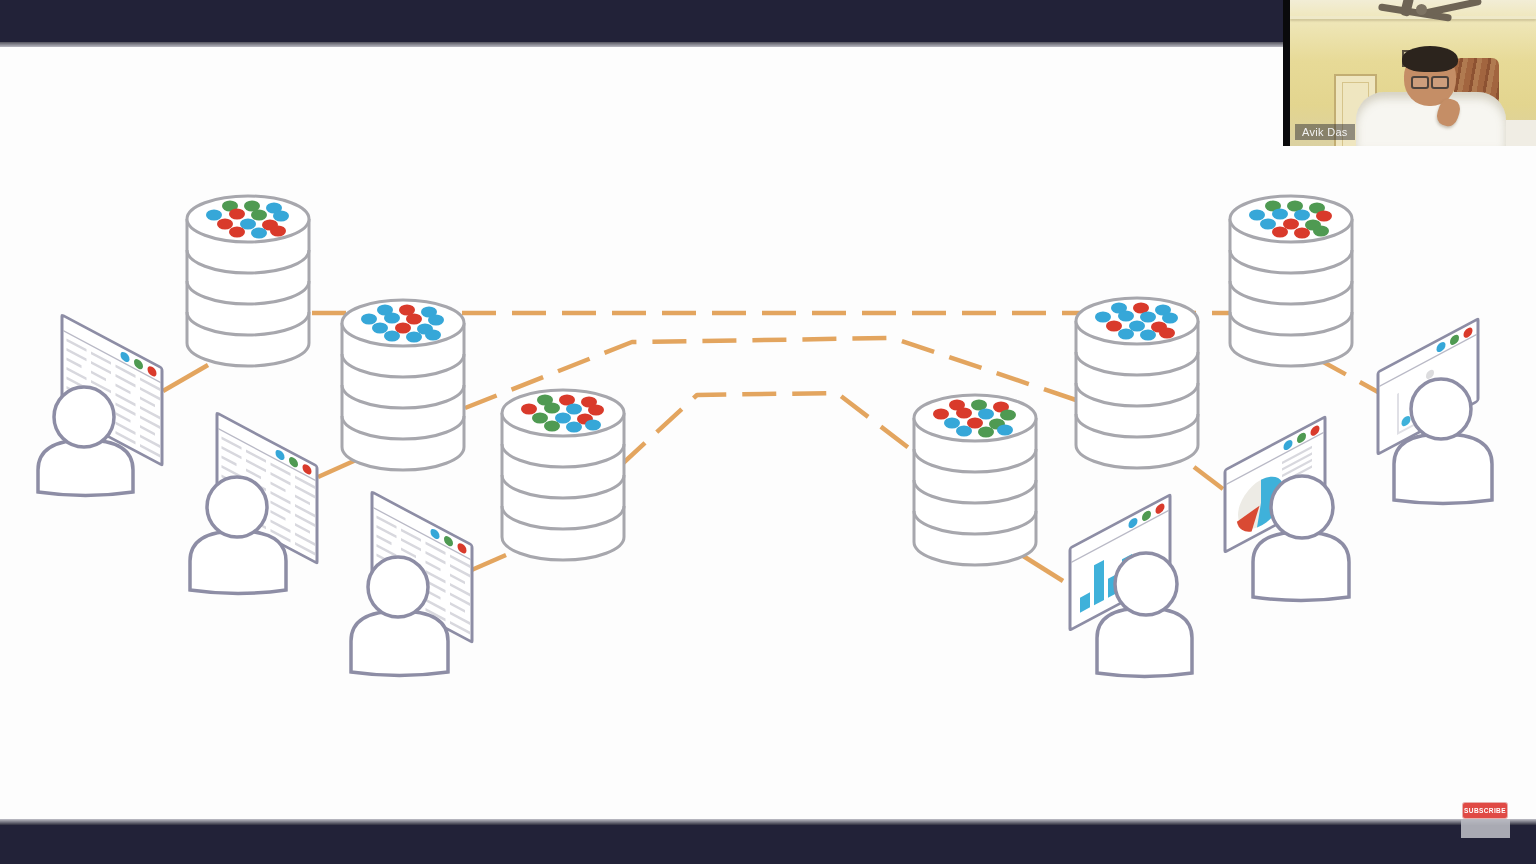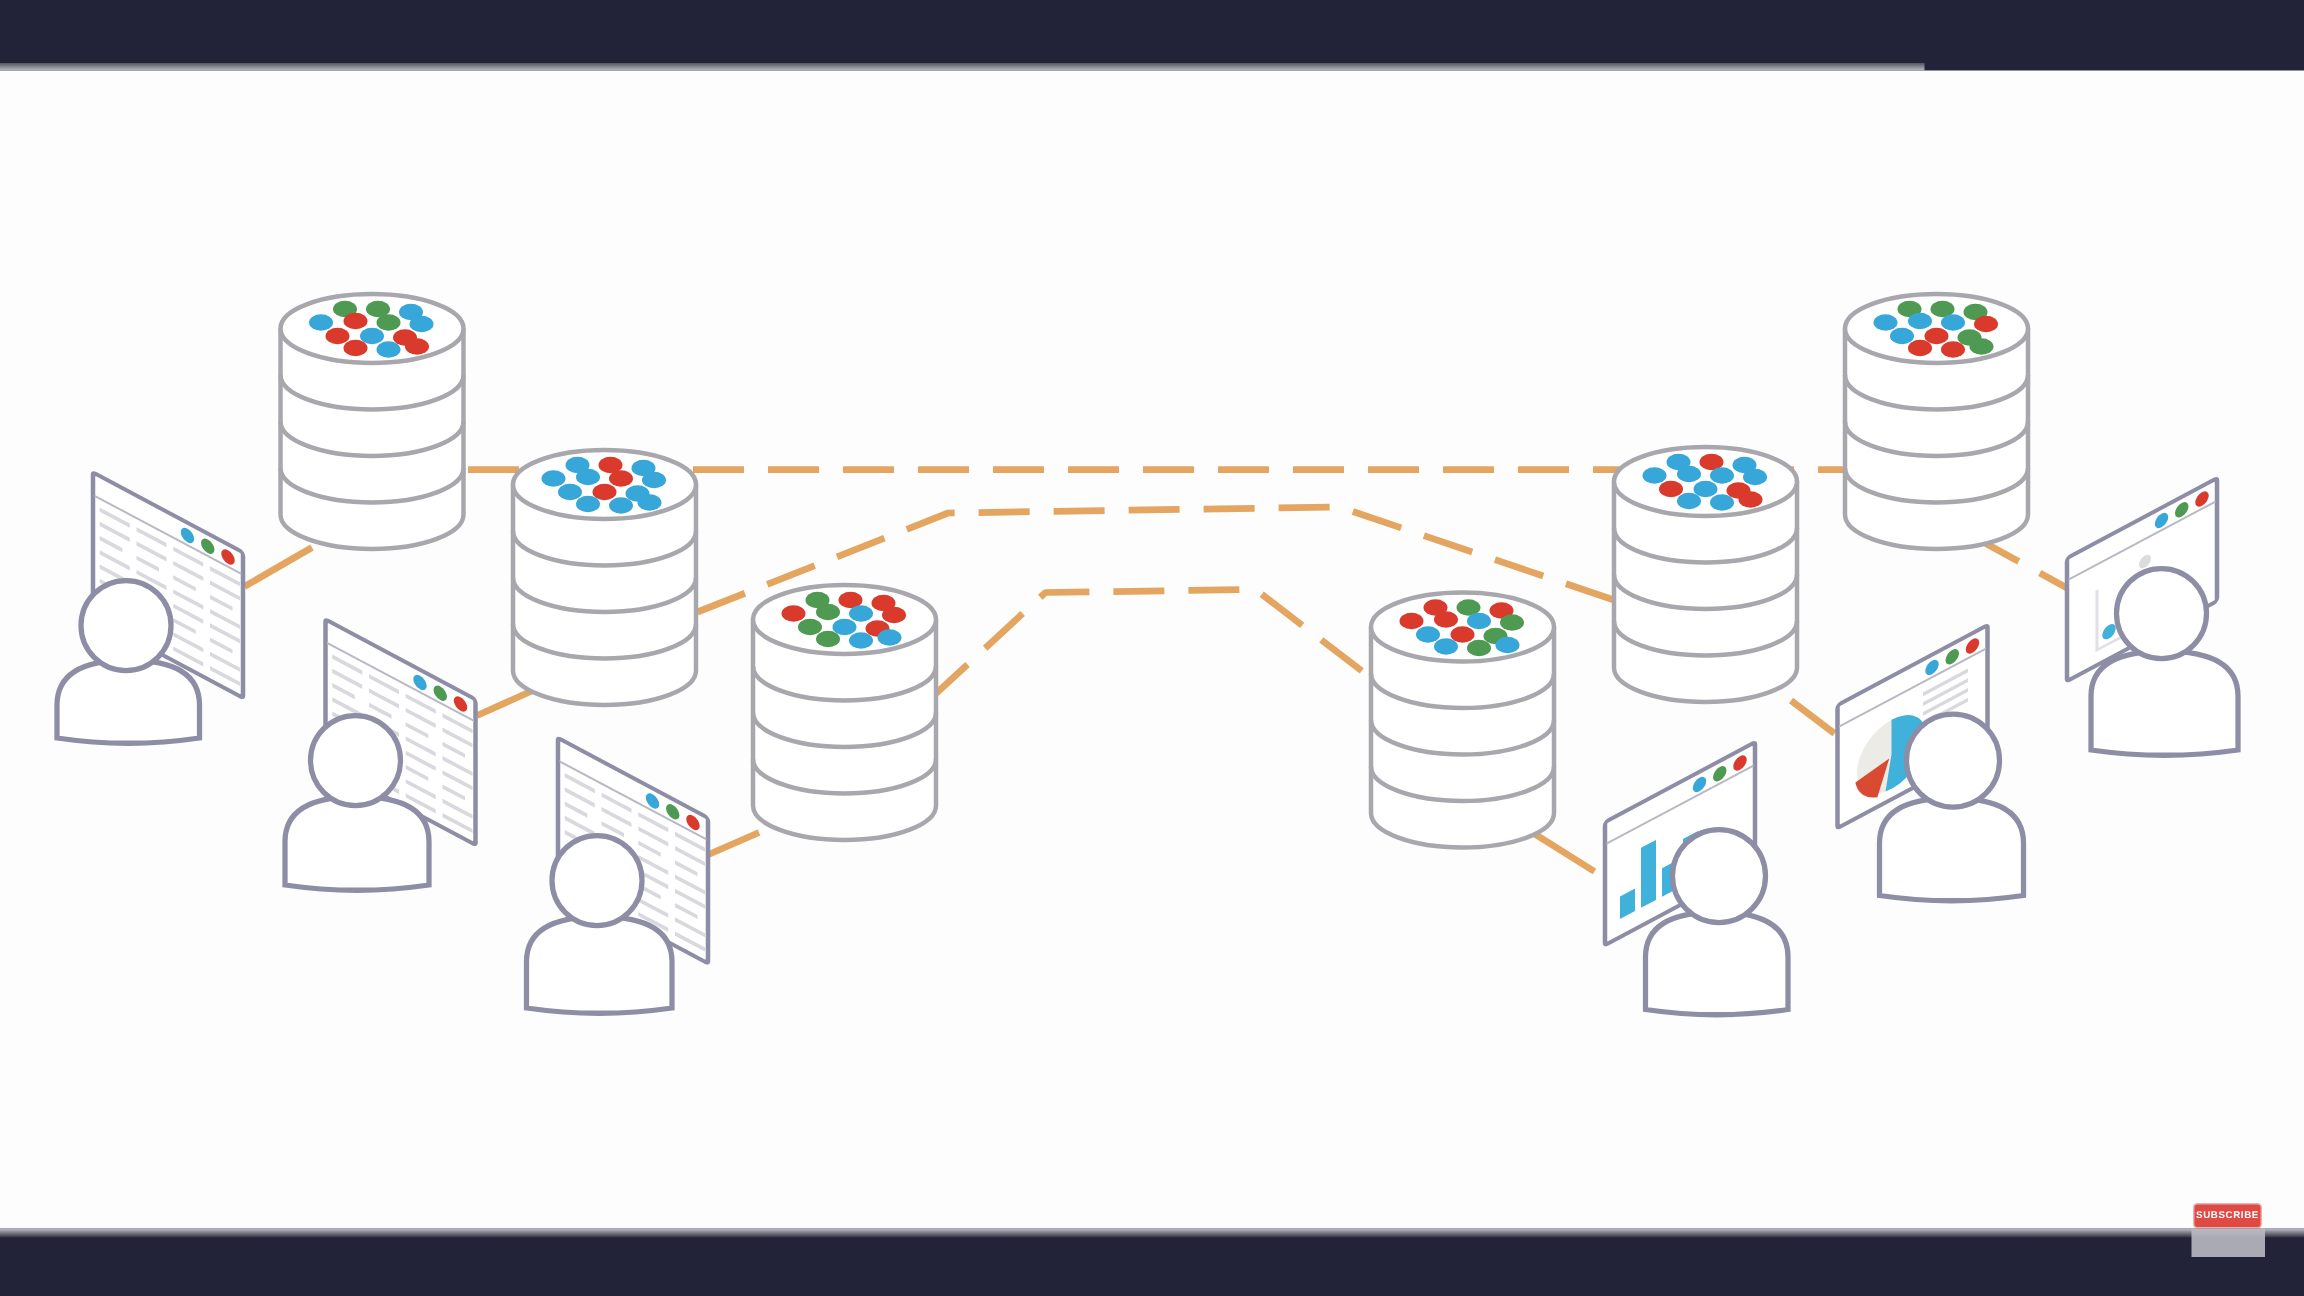--- a/index.html
+++ b/index.html
@@ -371,16 +371,38 @@
       </g>
       <g>
         <path d="M1394 500 L1394 464 Q1394 434 1443 434
       Q1492 434 1492 464 L1492 500 Q1443 507 1394 500 Z" fill="#fff" stroke="#8d8da5" stroke-width="3.5"></path>
         <circle cx="1441" cy="409" r="30" fill="#fff" stroke="#8d8da5" stroke-width="3.5"></circle>
       </g>
     </svg>
   <div class="sep-top"></div>
   <div class="sep-bottom"></div>
 
+  <div class="webcam">
+    <div class="cam-img">
+      <div class="cornice"></div>
+      <div class="fan-blade fan-b1"></div>
+      <div class="fan-blade fan-b2"></div>
+      <div class="fan-blade fan-b3"></div>
+      <div class="fan-hub"></div>
+      <div class="picture"></div>
+      <div class="door">
+        <div class="door-inner"></div>
+      </div>
+      <div class="curtain"></div>
+      <div class="pillow"></div>
+      <div class="p-shirt"></div>
+      <div class="p-head"></div>
+      <div class="p-hair"></div>
+      <div class="lens lens-l"></div>
+      <div class="lens lens-r"></div>
+      <div class="p-hand"></div>
+      <div class="nametag">Avik Das</div>
+    </div>
+  </div>
 
   <div class="subscribe-cursor"></div>
   <div class="subscribe-btn">SUBSCRIBE</div>
 </div>
 
 </body></html>

